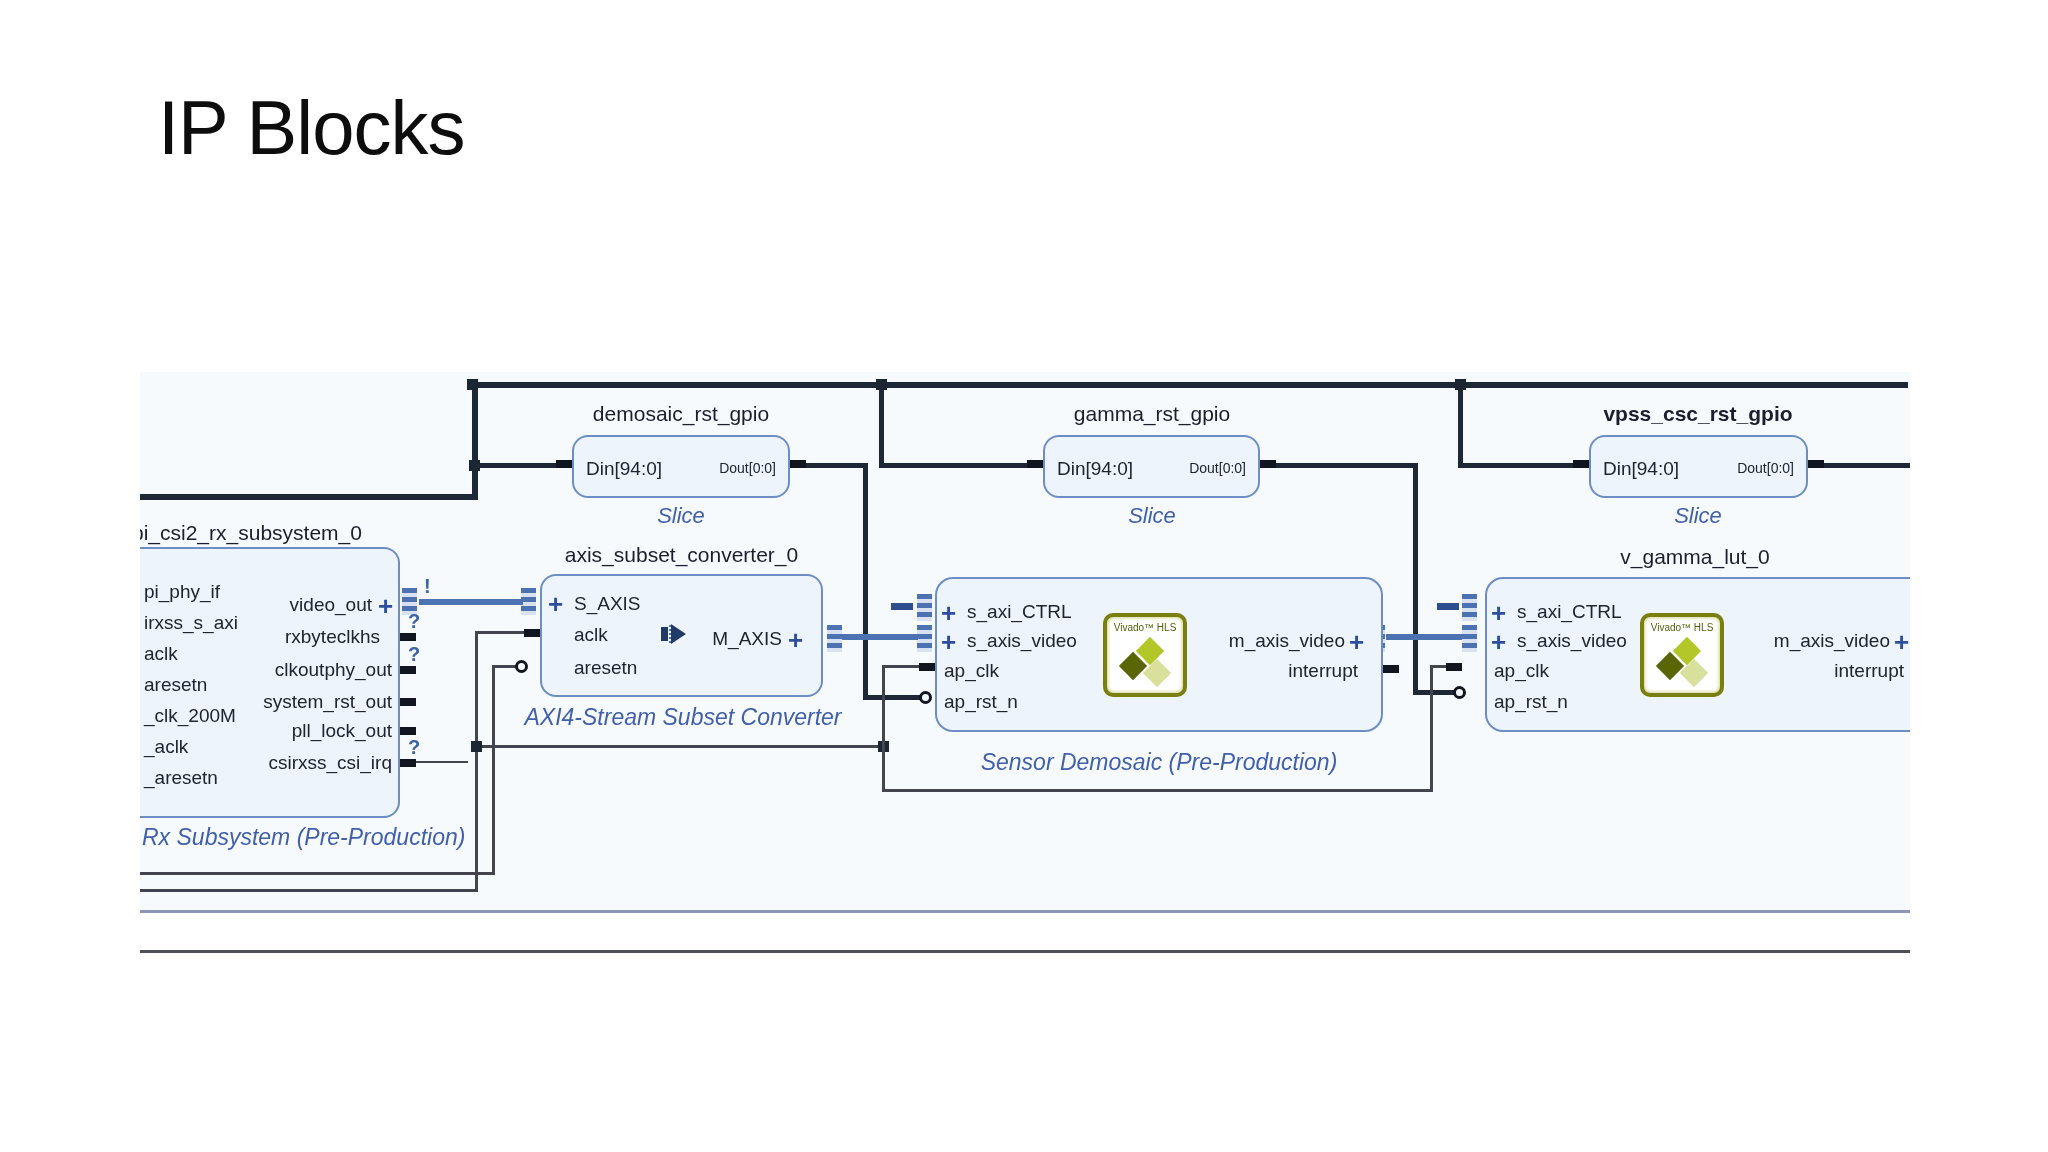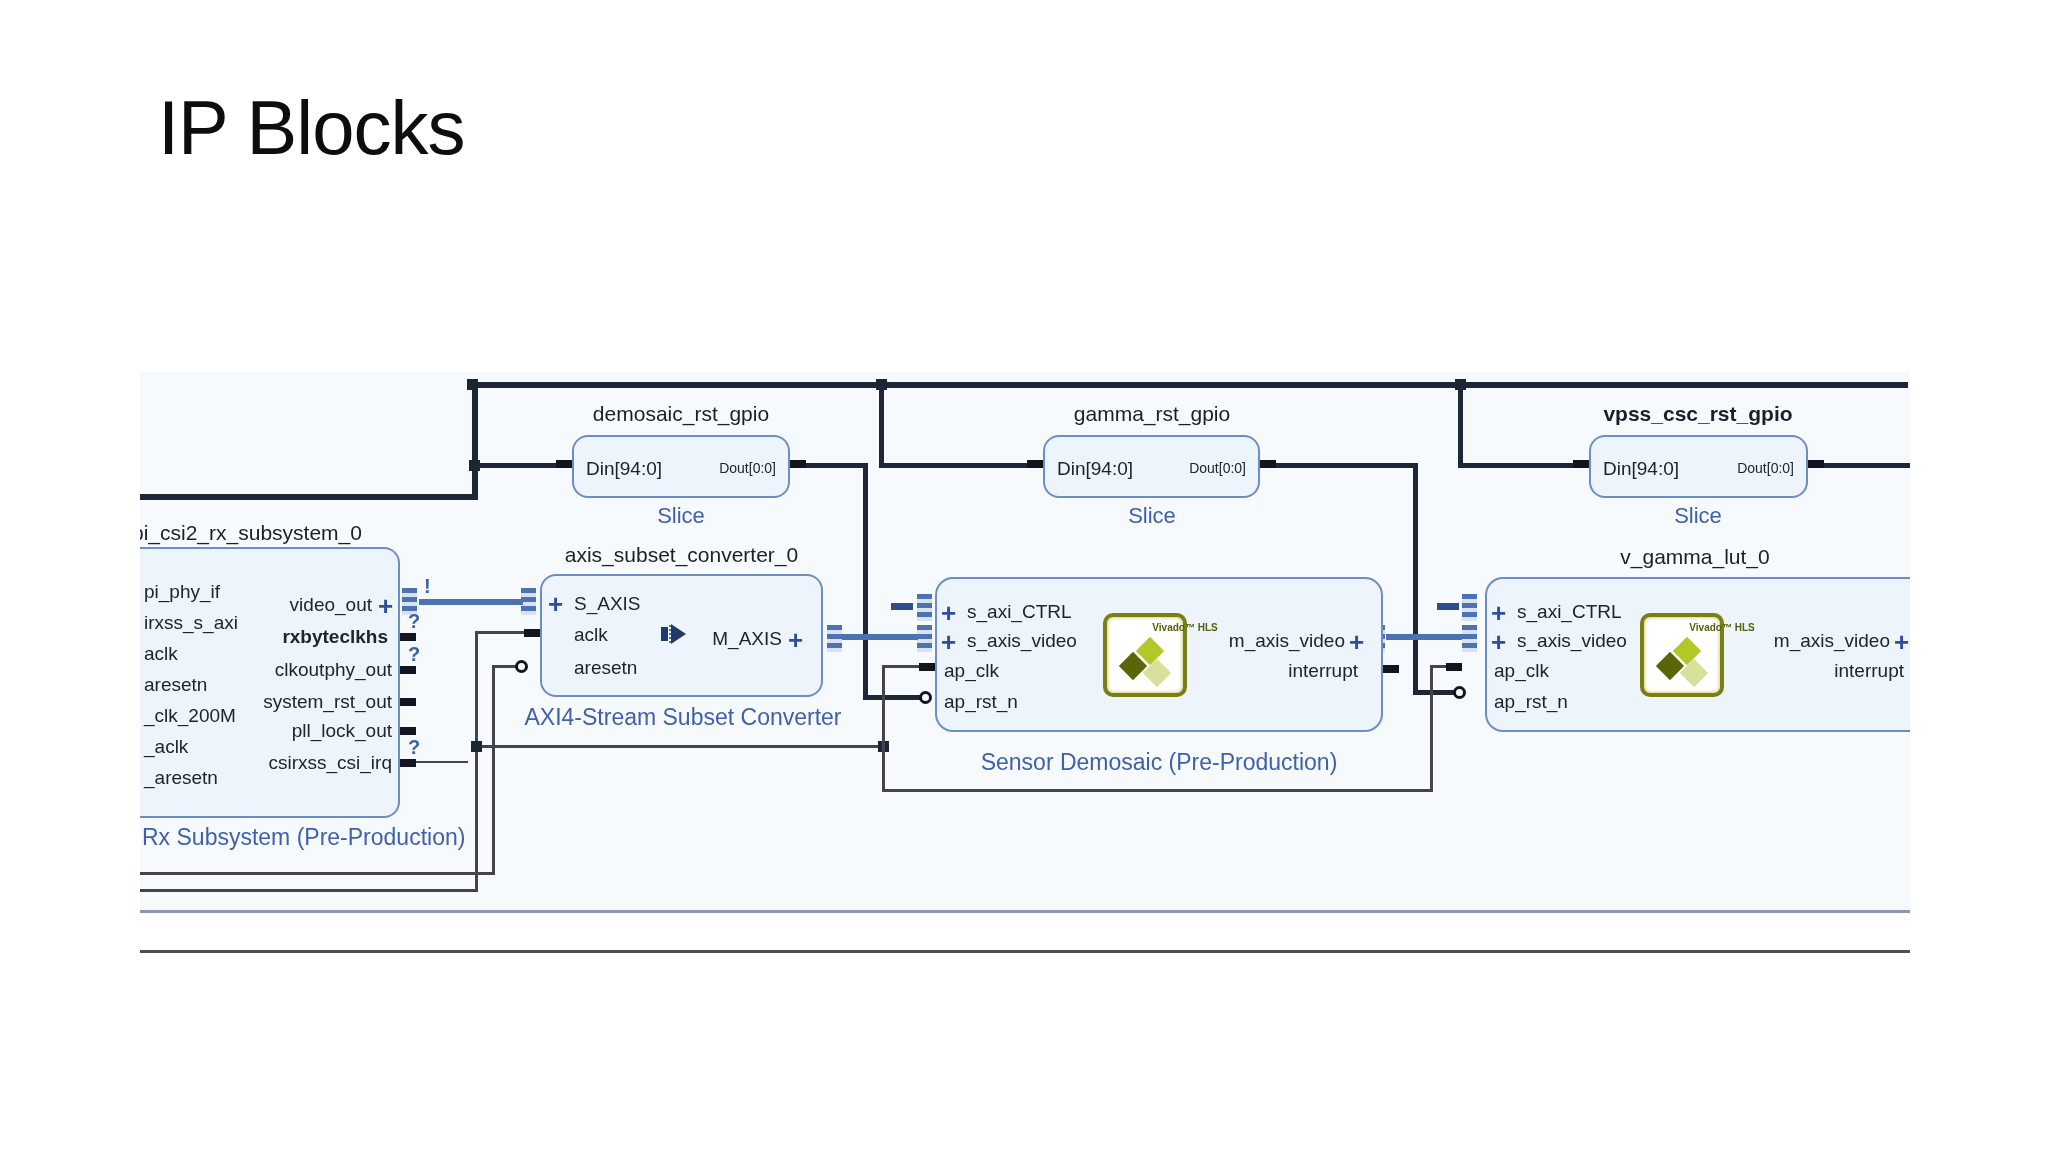--- a/index.html
+++ b/index.html
@@ -20,33 +20,33 @@
   .stub{position:absolute;width:16px;height:8px;background:#10151f;}
   .nubbin{position:absolute;width:13px;height:13px;border:3px solid #10151f;border-radius:50%;
           background:#f7fafd;box-sizing:border-box;}
   .hatch{position:absolute;width:15px;height:27px;
          background:repeating-linear-gradient(#4c72b2 0 5px, rgba(76,114,178,.18) 5px 9px);}
 
   
   .block{position:absolute;background:#edf4fc;border:2px solid #6d8ec5;box-sizing:border-box;}
   .rounded{border-radius:16px;}
   .btitle{position:absolute;font-size:21px;color:#1b1e2c;white-space:nowrap;text-align:center;}
-  .blabel{position:absolute;font-size:22px;color:#4060ac;white-space:nowrap;text-align:center;}
+  .blabel{position:absolute;font-size:22px;color:#4060ac;white-space:nowrap;text-align:center;font-style:italic;}
   .port{position:absolute;font-size:19px;color:#20242e;white-space:nowrap;}
   .pright{text-align:right;}
   .plus{position:absolute;font-size:26px;font-weight:bold;color:#2d4f9e;line-height:20px;}
   .qmark{position:absolute;font-size:20px;font-weight:bold;color:#3c62a8;}
   .slice-din{position:absolute;left:12px;top:0;height:63px;line-height:63px;font-size:19px;color:#20242e;}
   .slice-dout{position:absolute;right:12px;top:0;height:63px;line-height:63px;font-size:14px;color:#20242e;}
 
   
   .hlslogo{position:absolute;width:84px;height:84px;background:#ffffff;border:4px solid #7a7f12;
            border-radius:10px;box-sizing:border-box;box-shadow:inset 0 0 4px #b9bf4e;}
   .hlstext{position:absolute;left:0;top:5px;width:100%;text-align:center;font-size:10px;
-           font-weight:bold;color:#55600e;padding-left:40px;}
+           font-weight:normal;color:#55600e;}
   .diam{position:absolute;width:20px;height:20px;transform:rotate(45deg);}
   .d1{left:33px;top:24px;background:#b3c728;}
   .d2{left:16px;top:39px;background:#5a6605;}
   .d3{left:40px;top:46px;background:#d9e09b;}
 
   .conv-icon{position:absolute;width:28px;height:24px;}
 </style>
 </head>
 <body>
 
@@ -128,21 +128,21 @@
     <div class="port" style="left:4px;top:209px;">pi_phy_if</div>
     <div class="port" style="left:4px;top:240px;">irxss_s_axi</div>
     <div class="port" style="left:4px;top:271px;">aclk</div>
     <div class="port" style="left:4px;top:302px;">aresetn</div>
     <div class="port" style="left:4px;top:333px;">_clk_200M</div>
     <div class="port" style="left:4px;top:364px;">_aclk</div>
     <div class="port" style="left:4px;top:395px;">_aresetn</div>
 
     <div class="port pright" style="left:60px;top:222px;width:172px;">video_out</div>
     <div class="plus" style="left:238px;top:224px;">+</div>
-    <div class="port pright" style="left:56px;top:254px;width:192px;font-weight:bold;">rxbyteclkhs</div>
+    <div class="port pright" style="left:48px;top:254px;width:192px;">rxbyteclkhs</div>
     <div class="port pright" style="left:60px;top:287px;width:192px;">clkoutphy_out</div>
     <div class="port pright" style="left:60px;top:319px;width:192px;">system_rst_out</div>
     <div class="port pright" style="left:60px;top:348px;width:192px;">pll_lock_out</div>
     <div class="port pright" style="left:60px;top:380px;width:192px;">csirxss_csi_irq</div>
 
     <div class="stub" style="left:260px;top:261px;"></div>
     <div class="stub" style="left:260px;top:294px;"></div>
     <div class="stub" style="left:260px;top:326px;"></div>
     <div class="stub" style="left:260px;top:355px;"></div>
     <div class="stub" style="left:260px;top:387px;"></div>

